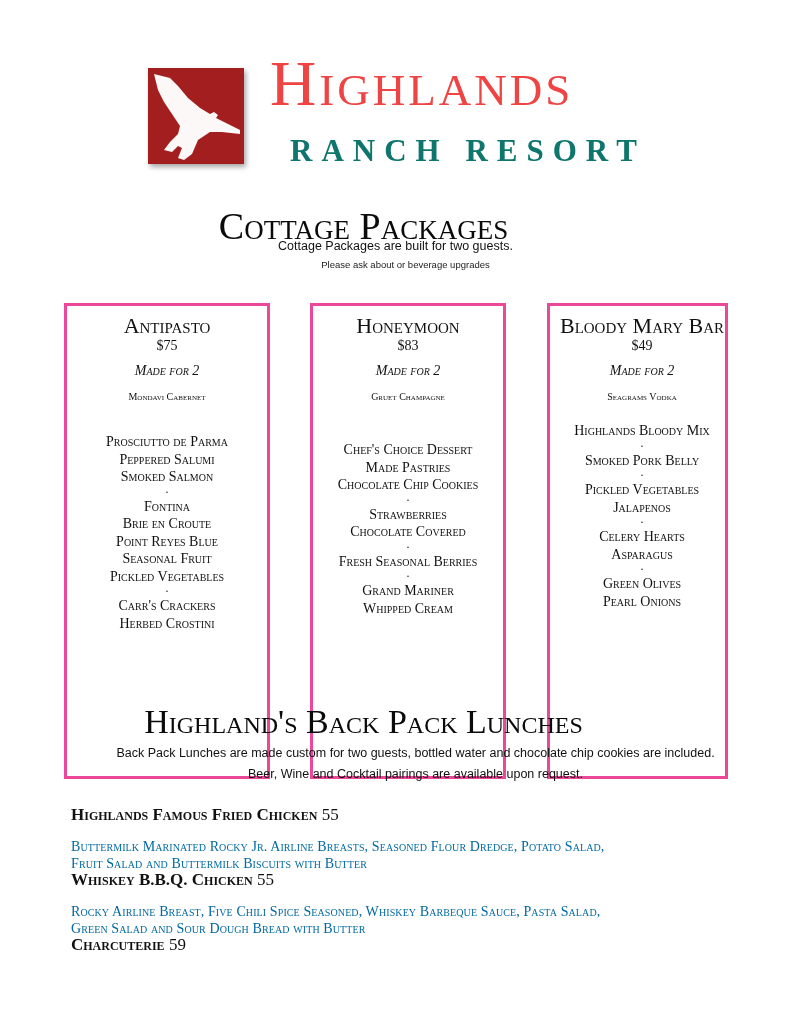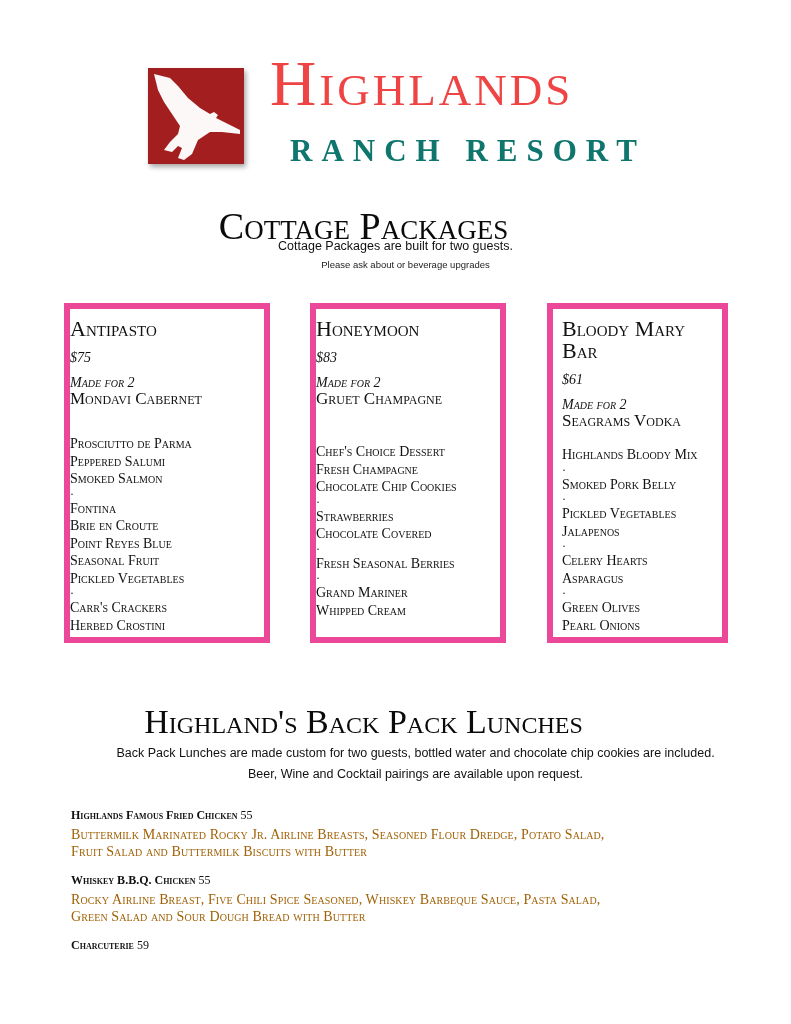--- a/index.html
+++ b/index.html
@@ -9,42 +9,42 @@
   .logo svg { width: 96px; height: 96px; display: block; }
 
   .brand-title { position: absolute; left: 270px; top: 52px; font-family: "Liberation Serif", serif; color: #ef4444; font-size: 64px; line-height: 64px; letter-spacing: 3px; font-variant: small-caps; }
   .brand-sub { position: absolute; left: 290px; top: 134px; font-family: "Liberation Serif", serif; color: #0f766e; font-size: 31px; line-height: 34px; letter-spacing: 9px; font-weight: bold; }
 
   .section-title { position: absolute; left: 0; width: 727px; text-align: center; font-family: "Liberation Serif", serif; font-variant: small-caps; color: #0a0a0a; }
   .cp-title { top: 206px; font-size: 38px; line-height: 40px; }
   .cp-sub1 { position: absolute; left: 0; width: 791px; top: 239px; text-align: center; font-family: "Liberation Sans", sans-serif; font-size: 12.5px; color: #111; }
   .cp-sub2 { position: absolute; left: 0; width: 811px; top: 259px; text-align: center; font-family: "Liberation Sans", sans-serif; font-size: 9.5px; color: #222; }
 
-  .pkg { position: absolute; top: 303px; height: 340px; border: 6px solid #ec4899; box-sizing: border-box; text-align: left; font-family: "Liberation Serif", serif; font-variant: small-caps; }
+  .pkg { position: absolute; top: 303px; height: 476px; border: 3px solid #ec4899; box-sizing: border-box; text-align: center; font-family: "Liberation Serif", serif; font-variant: small-caps; }
   .pkg-1 { left: 64px; width: 206px; }
   .pkg-2 { left: 310px; width: 196px; }
   .pkg-3 { left: 547px; width: 181px; padding-left: 9px; }
   .pkg-name { font-size: 22px; line-height: 22px; margin-top: 9px; color: #111; }
-  .pkg-price { font-style: italic; font-size: 14px; line-height: 16px; margin-top: 10px; }
+  .pkg-price { font-size: 14px; line-height: 16px; margin-top: 1px; }
   .pkg-made { font-style: italic; font-size: 14px; line-height: 16px; margin-top: 9px; }
-  .pkg-drink { font-size: 17px; line-height: 16px; }
+  .pkg-drink { font-size: 10px; line-height: 16px; margin-top: 10px; }
   .pkg-items { margin-top: 28px; font-size: 14px; line-height: 17.5px; }
   .pkg-2 .pkg-items { margin-top: 36px; }
   .pkg-3 .pkg-items { margin-top: 17px; }
   .pkg-items .item { display: block; }
   .pkg-items .dot { display: block; line-height: 12px; font-size: 12px; }
 
   .bp-title { top: 703px; font-size: 34px; line-height: 38px; }
   .bp-sub1 { position: absolute; left: 0; width: 831px; top: 746px; text-align: center; font-family: "Liberation Sans", sans-serif; font-size: 12.5px; color: #111; }
   .bp-sub2 { position: absolute; left: 0; width: 831px; top: 767px; text-align: center; font-family: "Liberation Sans", sans-serif; font-size: 12.5px; color: #111; }
 
   .lunch { position: absolute; left: 71px; width: 680px; font-family: "Liberation Serif", serif; font-variant: small-caps; }
-  .lunch-name { font-size: 12px; line-height: 18px; font-weight: bold; color: #111; }
+  .lunch-name { font-size: 17px; line-height: 18px; font-weight: bold; color: #111; }
   .lunch-price { font-weight: normal; }
-  .lunch-desc { font-size: 14px; line-height: 17px; color: #a16207; margin-top: 2px; letter-spacing: 0.1px; }
+  .lunch-desc { font-size: 14px; line-height: 17px; color: #0369a1; margin-top: 14px; letter-spacing: 0.1px; }
   .l1 { top: 806px; }
   .l2 { top: 871px; }
   .l3 { top: 936px; }
 </style>
 </head>
 <body>
 
 <div class="logo">
   <svg viewBox="0 0 96 96">
     <path d="M6 6 L22 10 L30 18 L40 30 L52 40 L62 46 L66 44 L70 47 L68 50 L76 54 L92 62 L92 66 L74 64 L62 64 L50 72 L44 86 L36 92 L30 90 L34 80 L30 78 L24 84 L16 82 L22 74 L30 66 L32 58 L24 46 L16 34 L10 22 Z" fill="#ffffff" opacity="0.97"></path>
@@ -78,36 +78,36 @@
   </div>
 </div>
 
 <div class="pkg pkg-2">
   <div class="pkg-name">Honeymoon</div>
   <div class="pkg-price">$83</div>
   <div class="pkg-made">Made for 2</div>
   <div class="pkg-drink">Gruet Champagne</div>
   <div class="pkg-items">
     <span class="item">Chef's Choice Dessert</span>
-    <span class="item">Fresh Champagne</span>
+    <span class="item">Made Pastries</span>
     <span class="item">Chocolate Chip Cookies</span>
     <span class="dot">·</span>
     <span class="item">Strawberries</span>
     <span class="item">Chocolate Covered</span>
     <span class="dot">·</span>
     <span class="item">Fresh Seasonal Berries</span>
     <span class="dot">·</span>
     <span class="item">Grand Mariner</span>
     <span class="item">Whipped Cream</span>
   </div>
 </div>
 
 <div class="pkg pkg-3">
   <div class="pkg-name">Bloody Mary Bar</div>
-  <div class="pkg-price">$61</div>
+  <div class="pkg-price">$49</div>
   <div class="pkg-made">Made for 2</div>
   <div class="pkg-drink">Seagrams Vodka</div>
   <div class="pkg-items">
     <span class="item">Highlands Bloody Mix</span>
     <span class="dot">·</span>
     <span class="item">Smoked Pork Belly</span>
     <span class="dot">·</span>
     <span class="item">Pickled Vegetables</span>
     <span class="item">Jalapenos</span>
     <span class="dot">·</span>

